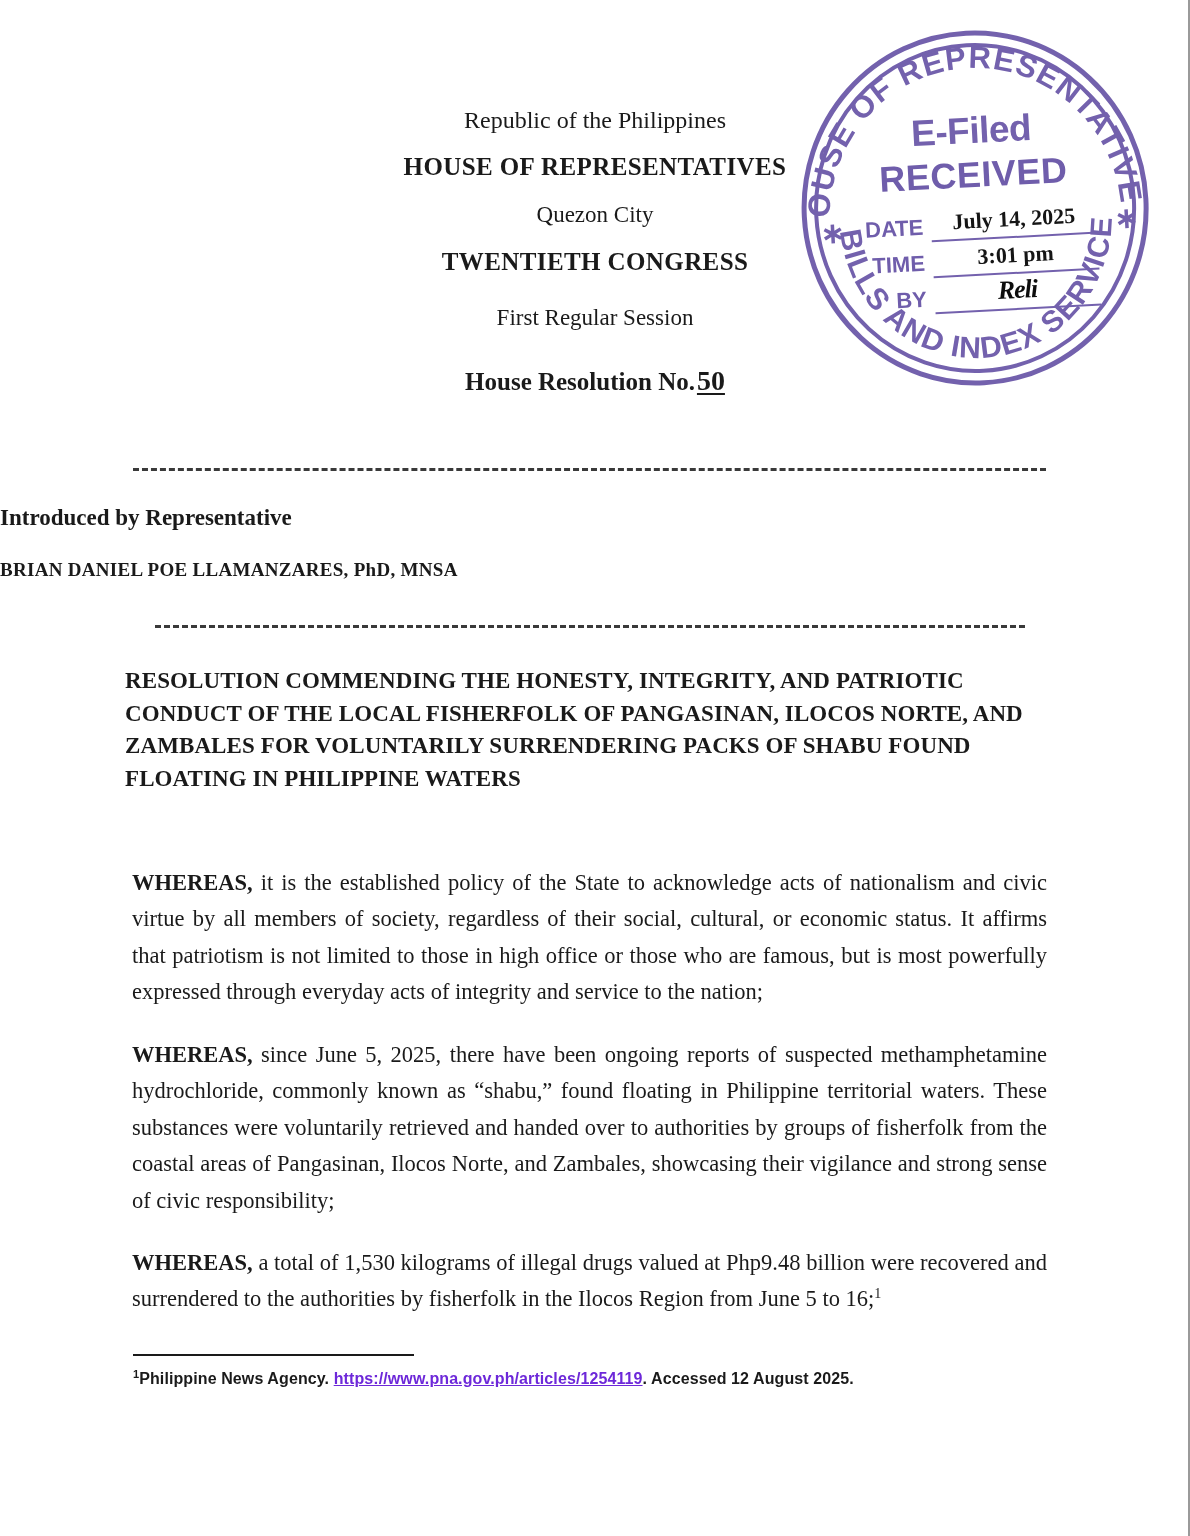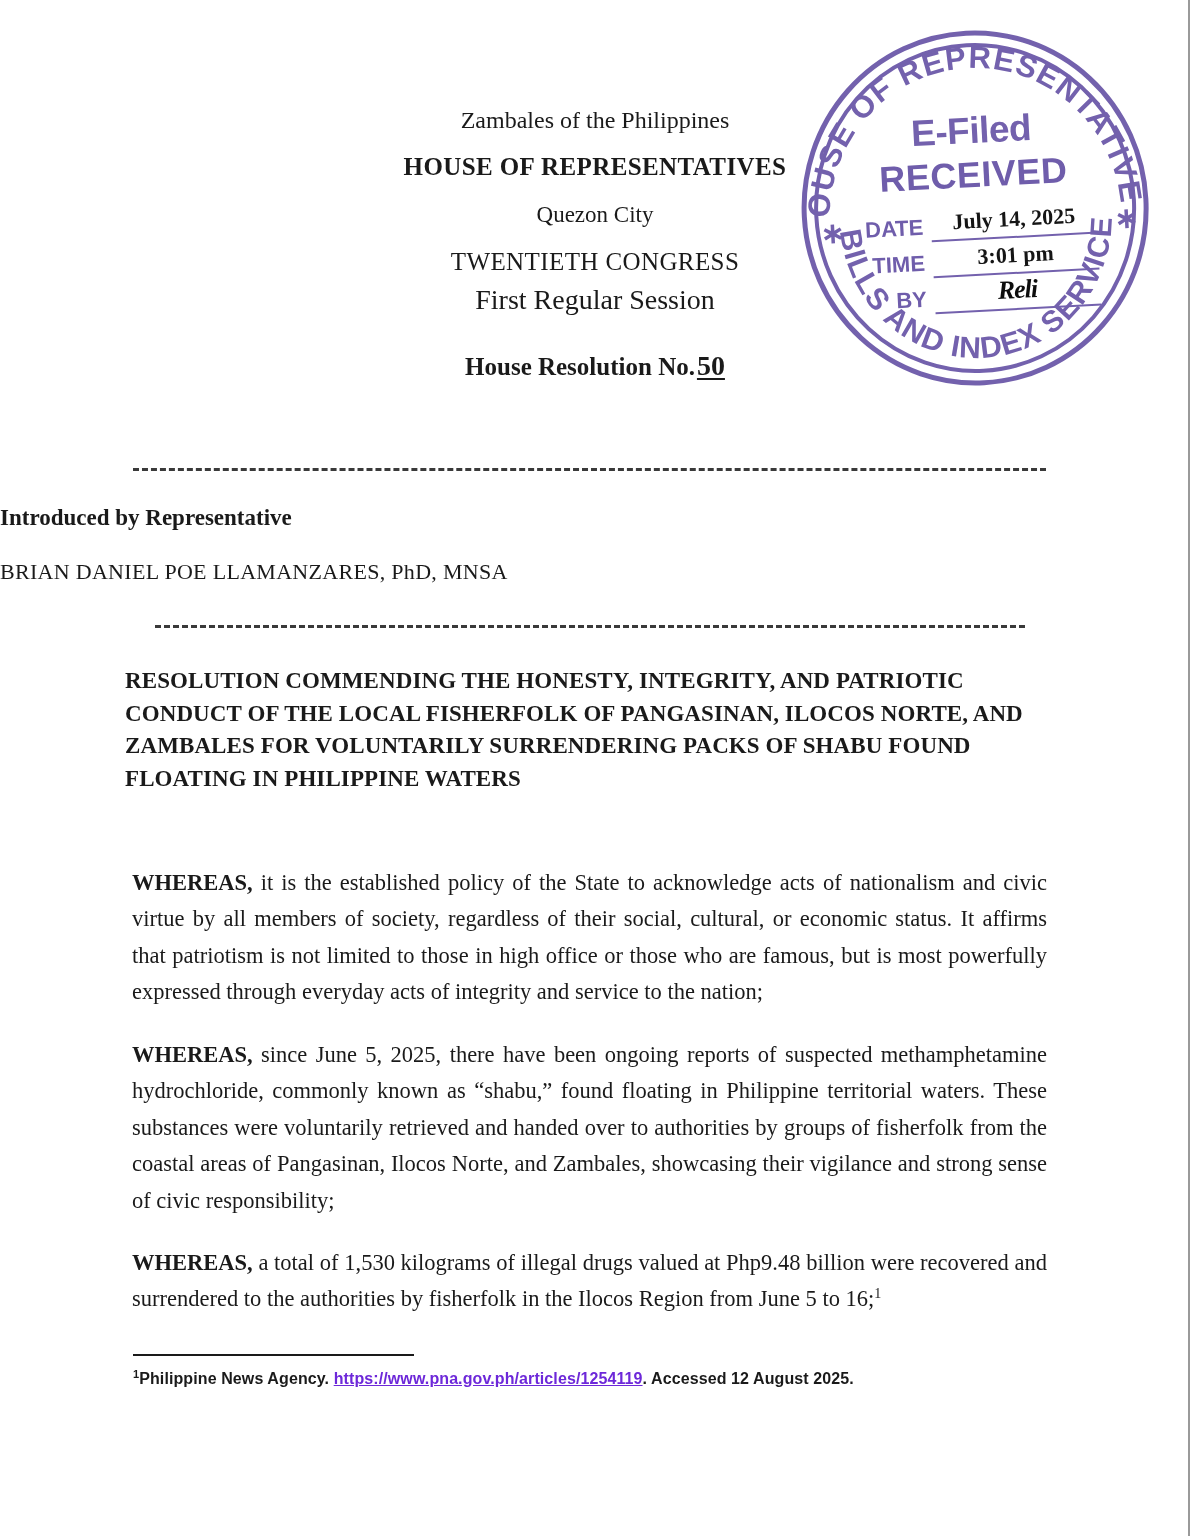--- a/index.html
+++ b/index.html
@@ -27,22 +27,22 @@
     width: 1190px;
     text-align: center;
   }
   .hdr-line {
     text-align: center;
     line-height: 1.0;
   }
   .hdr-republic   { font-size: 24px; margin-bottom: 22px; }
   .hdr-house      { font-size: 25px; font-weight: bold; letter-spacing: .4px; margin-bottom: 24px; }
   .hdr-city       { font-size: 23px; margin-bottom: 23px; }
-  .hdr-congress   { font-size: 25px; font-weight: normal; letter-spacing: .4px; margin-bottom: 12px; }
-  .hdr-session    { font-size: 28px; margin-bottom: 38px; }
+  .hdr-congress   { font-size: 25px; font-weight: bold; letter-spacing: .4px; margin-bottom: 32px; }
+  .hdr-session    { font-size: 23px; margin-bottom: 38px; }
   .hdr-resno      { font-size: 25px; font-weight: bold; }
   .hdr-resno .num {
     font-size: 28px;
     font-weight: bold;
     text-decoration: underline;
     text-underline-offset: 3px;
     padding-left: 2px;
   }
 
   
@@ -60,22 +60,22 @@
     left: 0;
     top: 505px;
     width: 1190px;
   }
   .intro-label {
     font-size: 23px;
     font-weight: bold;
     margin-bottom: 28px;
   }
   .intro-name {
-    font-size: 22px;
-    font-weight: normal;
+    font-size: 19px;
+    font-weight: bold;
     letter-spacing: .3px;
   }
 
   
   .title {
     position: absolute;
     left: 125px;
     top: 665px;
     width: 935px;
     text-align: left;
@@ -261,21 +261,21 @@
           <span class="st-key">BY</span>
           <span class="st-val-wrap">
             <span class="st-sign">Reli</span>
           </span>
         </div>
       </div>
     </div>
   </div>
 
   <div class="header">
-    <div class="hdr-line hdr-republic">Zambales of the Philippines</div>
+    <div class="hdr-line hdr-republic">Republic of the Philippines</div>
     <div class="hdr-line hdr-house">HOUSE OF REPRESENTATIVES</div>
     <div class="hdr-line hdr-city">Quezon City</div>
     <div class="hdr-line hdr-congress">TWENTIETH CONGRESS</div>
     <div class="hdr-line hdr-session">First Regular Session</div>
     <div class="hdr-line hdr-resno">
       <span>House Resolution No.</span><span class="num">50</span>
     </div>
   </div>
 
   <div class="sep sep-1"></div>

